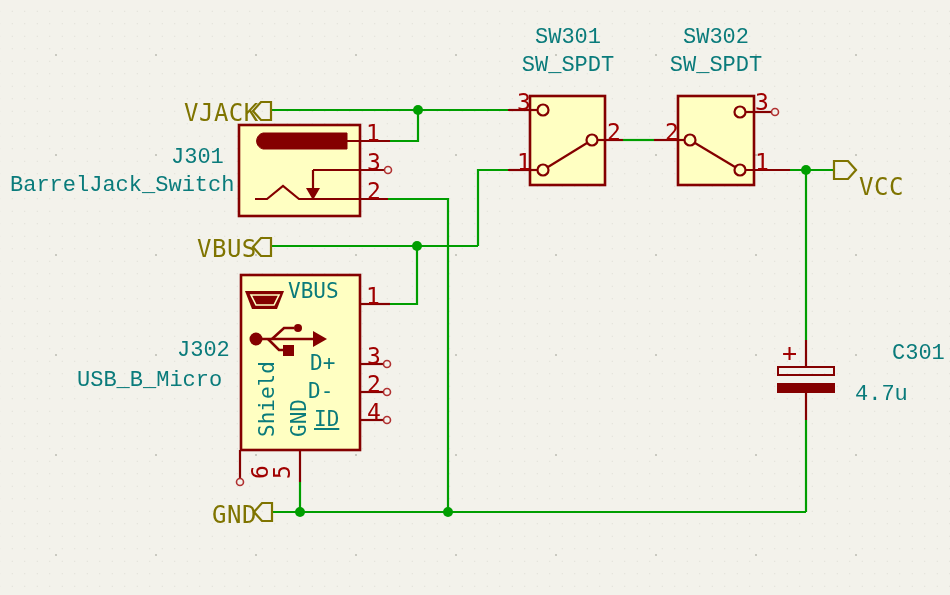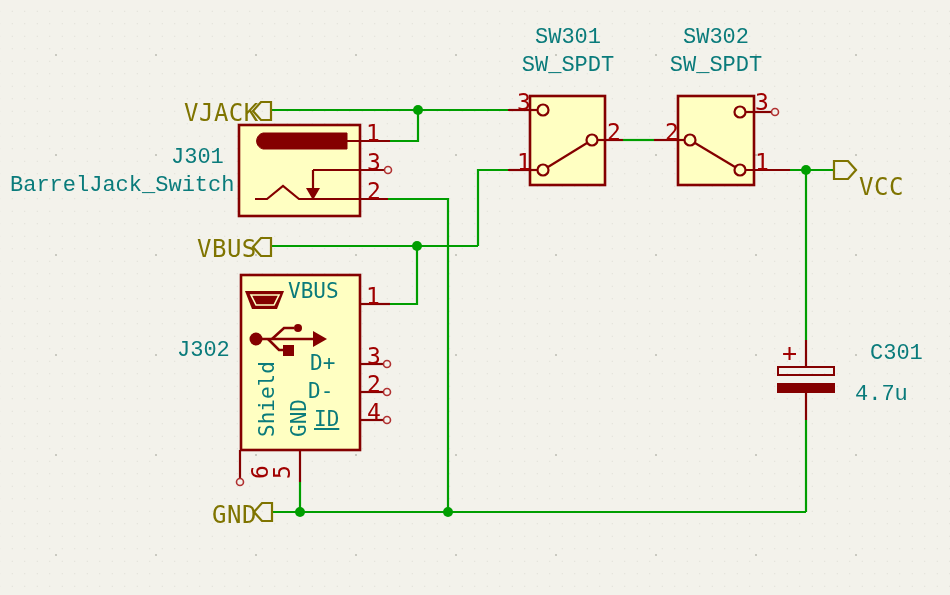--- a/index.html
+++ b/index.html
@@ -135,27 +135,28 @@
 
   <div class="t olive lbl" style="left:184px;top:101px;">VJACK</div>
   <div class="t olive lbl" style="left:197px;top:237px;">VBUS</div>
   <div class="t olive lbl" style="left:212px;top:503px;">GND</div>
   <div class="t olive lbl" style="left:859px;top:175px;">VCC</div>
 
   <div class="t teal ref" style="left:171px;top:147px;text-align:right;">J301</div>
   <div class="t teal ref" style="left:10px;top:175px;">BarrelJack_Switch</div>
 
   <div class="t teal ref" style="left:177px;top:340px;">J302</div>
+  <div class="t teal ref" style="left:77px;top:370px;">USB_B_Micro</div>
 
   <div class="t teal ref ctr" style="left:568px;top:27px;">SW301</div>
   <div class="t teal ref ctr" style="left:568px;top:55px;">SW_SPDT</div>
   <div class="t teal ref ctr" style="left:716px;top:27px;">SW302</div>
   <div class="t teal ref ctr" style="left:716px;top:55px;">SW_SPDT</div>
 
-  <div class="t teal ref" style="left:870px;top:343px;text-align:center;">C301</div>
+  <div class="t teal ref" style="left:892px;top:343px;text-align:center;">C301</div>
   <div class="t teal ref" style="left:855px;top:384px;">4.7u</div>
   <div class="t maroon" style="left:782px;top:340px;font-size:25px;">+</div>
 
   <div class="t teal nm" style="left:288px;top:281px;">VBUS</div>
   <div class="t teal nm" style="left:310px;top:353px;">D+</div>
   <div class="t teal nm" style="left:308px;top:381px;">D-</div>
   <div class="t teal nm" style="left:314px;top:409px;text-decoration:underline;">ID</div>
   <div class="t teal nm vert" style="left:257px;top:437px;">Shield</div>
   <div class="t teal nm vert" style="left:289px;top:437px;">GND</div>
 

